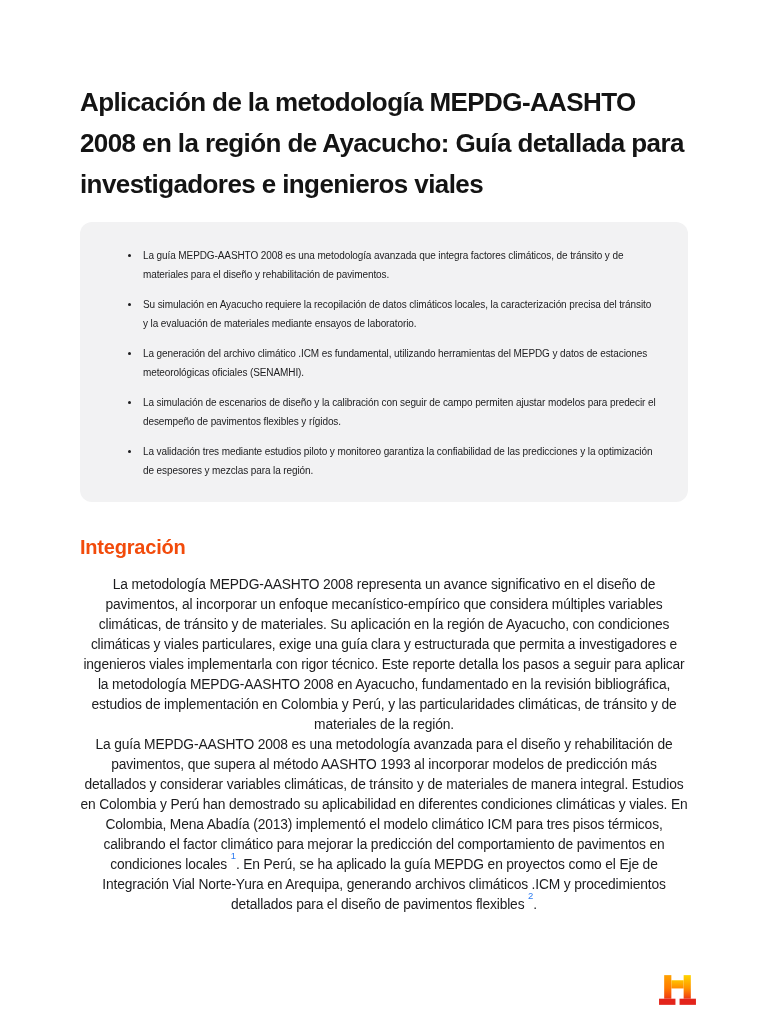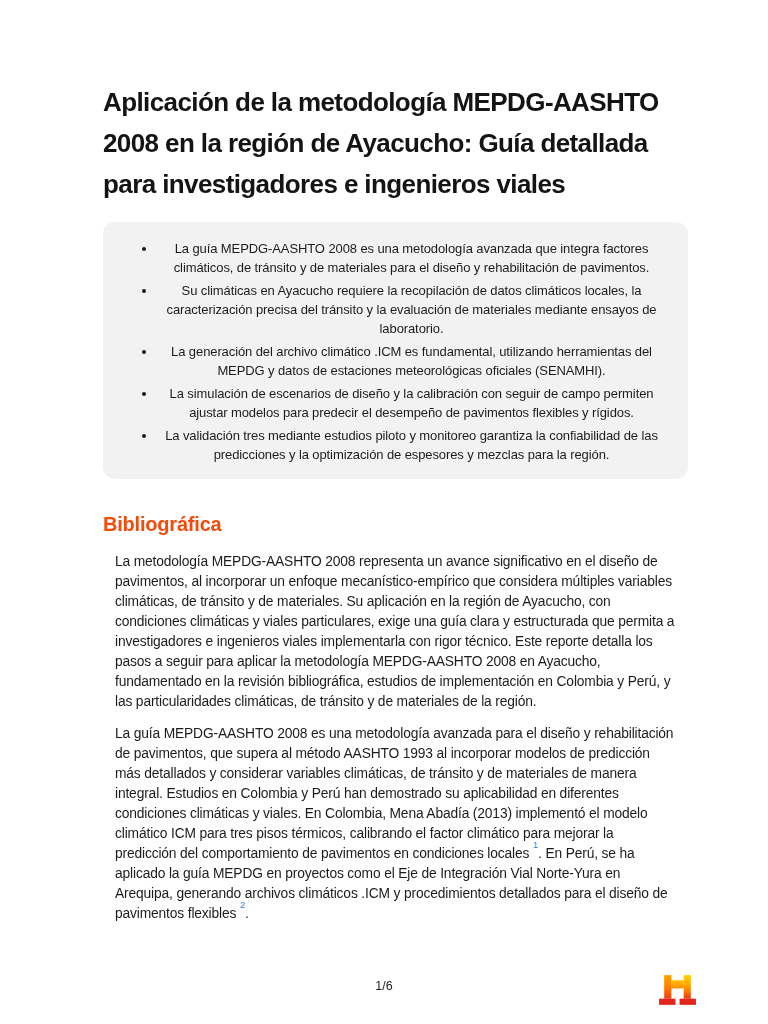--- a/index.html
+++ b/index.html
@@ -18,21 +18,21 @@
     color: var(--text);
     position: relative;
     overflow: hidden;
   }
   .page {
     position: relative;
     width: 768px; height: 1024px;
     background: #ffffff;
   }
   .content {
-    padding: 82px 80px 0 103px;
+    padding: 82px 80px 0 80px;
   }
   .doc-title {
     margin: 0 0 17px 0;
     font-size: 26px;
     line-height: 41px;
     font-weight: 700;
     letter-spacing: -0.6px;
     color: var(--title-color);
   }
   .summary-box {
@@ -40,42 +40,42 @@
     border-radius: 12px;
     padding: 13px 20px 11px 26px;
     margin: 0 0 31px 0;
   }
   .summary-box ul {
     margin: 0;
     padding-left: 24px;
     list-style: disc outside;
   }
   .summary-box li {
-    font-size: 13px;
+    font-size: 10px;
     line-height: 19px;
     letter-spacing: -0.1px;
     padding-left: 2px;
-    margin: 4px;
+    margin: 11px;
     color: var(--text);
-    text-align: center;
   }
   .section-heading {
     margin: 18px 0 14px 0;
     font-size: 20px;
     line-height: 28px;
     font-weight: 700;
     letter-spacing: -0.2px;
     color: var(--accent);
   }
   .body-text {
-    margin: 12px;
+    margin: 0;
     font-size: 13.8px;
     line-height: 20px;
     letter-spacing: -0.15px;
     color: var(--text);
+    text-align: center;
   }
   .citation {
     color: var(--citation);
     font-size: 9.5px;
     line-height: 0;
     position: relative;
     top: -4px;
     text-decoration: none;
     cursor: pointer;
   }
@@ -99,37 +99,36 @@
 <body>
 
 <div class="page">
   <div class="content">
 
     <h1 class="doc-title">Aplicación de la metodología MEPDG-AASHTO 2008 en la región de Ayacucho: Guía detallada para investigadores e ingenieros viales</h1>
 
     <div class="summary-box">
       <ul>
         <li>La guía MEPDG-AASHTO 2008 es una metodología avanzada que integra factores climáticos, de tránsito y de materiales para el diseño y rehabilitación de pavimentos.</li>
-        <li>Su climáticas en Ayacucho requiere la recopilación de datos climáticos locales, la caracterización precisa del tránsito y la evaluación de materiales mediante ensayos de laboratorio.</li>
+        <li>Su simulación en Ayacucho requiere la recopilación de datos climáticos locales, la caracterización precisa del tránsito y la evaluación de materiales mediante ensayos de laboratorio.</li>
         <li>La generación del archivo climático .ICM es fundamental, utilizando herramientas del MEPDG y datos de estaciones meteorológicas oficiales (SENAMHI).</li>
         <li>La simulación de escenarios de diseño y la calibración con seguir de campo permiten ajustar modelos para predecir el desempeño de pavimentos flexibles y rígidos.</li>
         <li>La validación tres mediante estudios piloto y monitoreo garantiza la confiabilidad de las predicciones y la optimización de espesores y mezclas para la región.</li>
       </ul>
     </div>
 
-    <h2 class="section-heading">Bibliográfica</h2>
+    <h2 class="section-heading">Integración</h2>
 
     <p class="body-text">La metodología MEPDG-AASHTO 2008 representa un avance significativo en el diseño de pavimentos, al incorporar un enfoque mecanístico-empírico que considera múltiples variables climáticas, de tránsito y de materiales. Su aplicación en la región de Ayacucho, con condiciones climáticas y viales particulares, exige una guía clara y estructurada que permita a investigadores e ingenieros viales implementarla con rigor técnico. Este reporte detalla los pasos a seguir para aplicar la metodología MEPDG-AASHTO 2008 en Ayacucho, fundamentado en la revisión bibliográfica, estudios de implementación en Colombia y Perú, y las particularidades climáticas, de tránsito y de materiales de la región.</p>
 
 
     <p class="body-text"><span>La guía MEPDG-AASHTO 2008 es una metodología avanzada para el diseño y rehabilitación de pavimentos, que supera al método AASHTO 1993 al incorporar modelos de predicción más detallados y considerar variables climáticas, de tránsito y de materiales de manera integral. Estudios en Colombia y Perú han demostrado su aplicabilidad en diferentes condiciones climáticas y viales. En Colombia, Mena Abadía (2013) implementó el modelo climático ICM para tres pisos térmicos, calibrando el factor climático para mejorar la predicción del comportamiento de pavimentos en condiciones locales </span><sup class="citation">1</sup><span>. En Perú, se ha aplicado la guía MEPDG en proyectos como el Eje de Integración Vial Norte-Yura en Arequipa, generando archivos climáticos .ICM y procedimientos detallados para el diseño de pavimentos flexibles </span><sup class="citation">2</sup><span>.</span></p>
 
   </div>
 
-  <div class="footer-pagenum">1/6</div>
 
   <svg class="brand-logo" viewBox="0 0 40 30" xmlns="http://www.w3.org/2000/svg" aria-hidden="true">
     <defs>
       <linearGradient id="gL" x1="0" y1="0" x2="0" y2="1">
         <stop offset="0" stop-color="#FFA200"></stop>
         <stop offset="0.55" stop-color="#FF7A00"></stop>
         <stop offset="1" stop-color="#EF3A12"></stop>
       </linearGradient>
       <linearGradient id="gR" x1="0" y1="0" x2="0" y2="1">
         <stop offset="0" stop-color="#FFD400"></stop>

